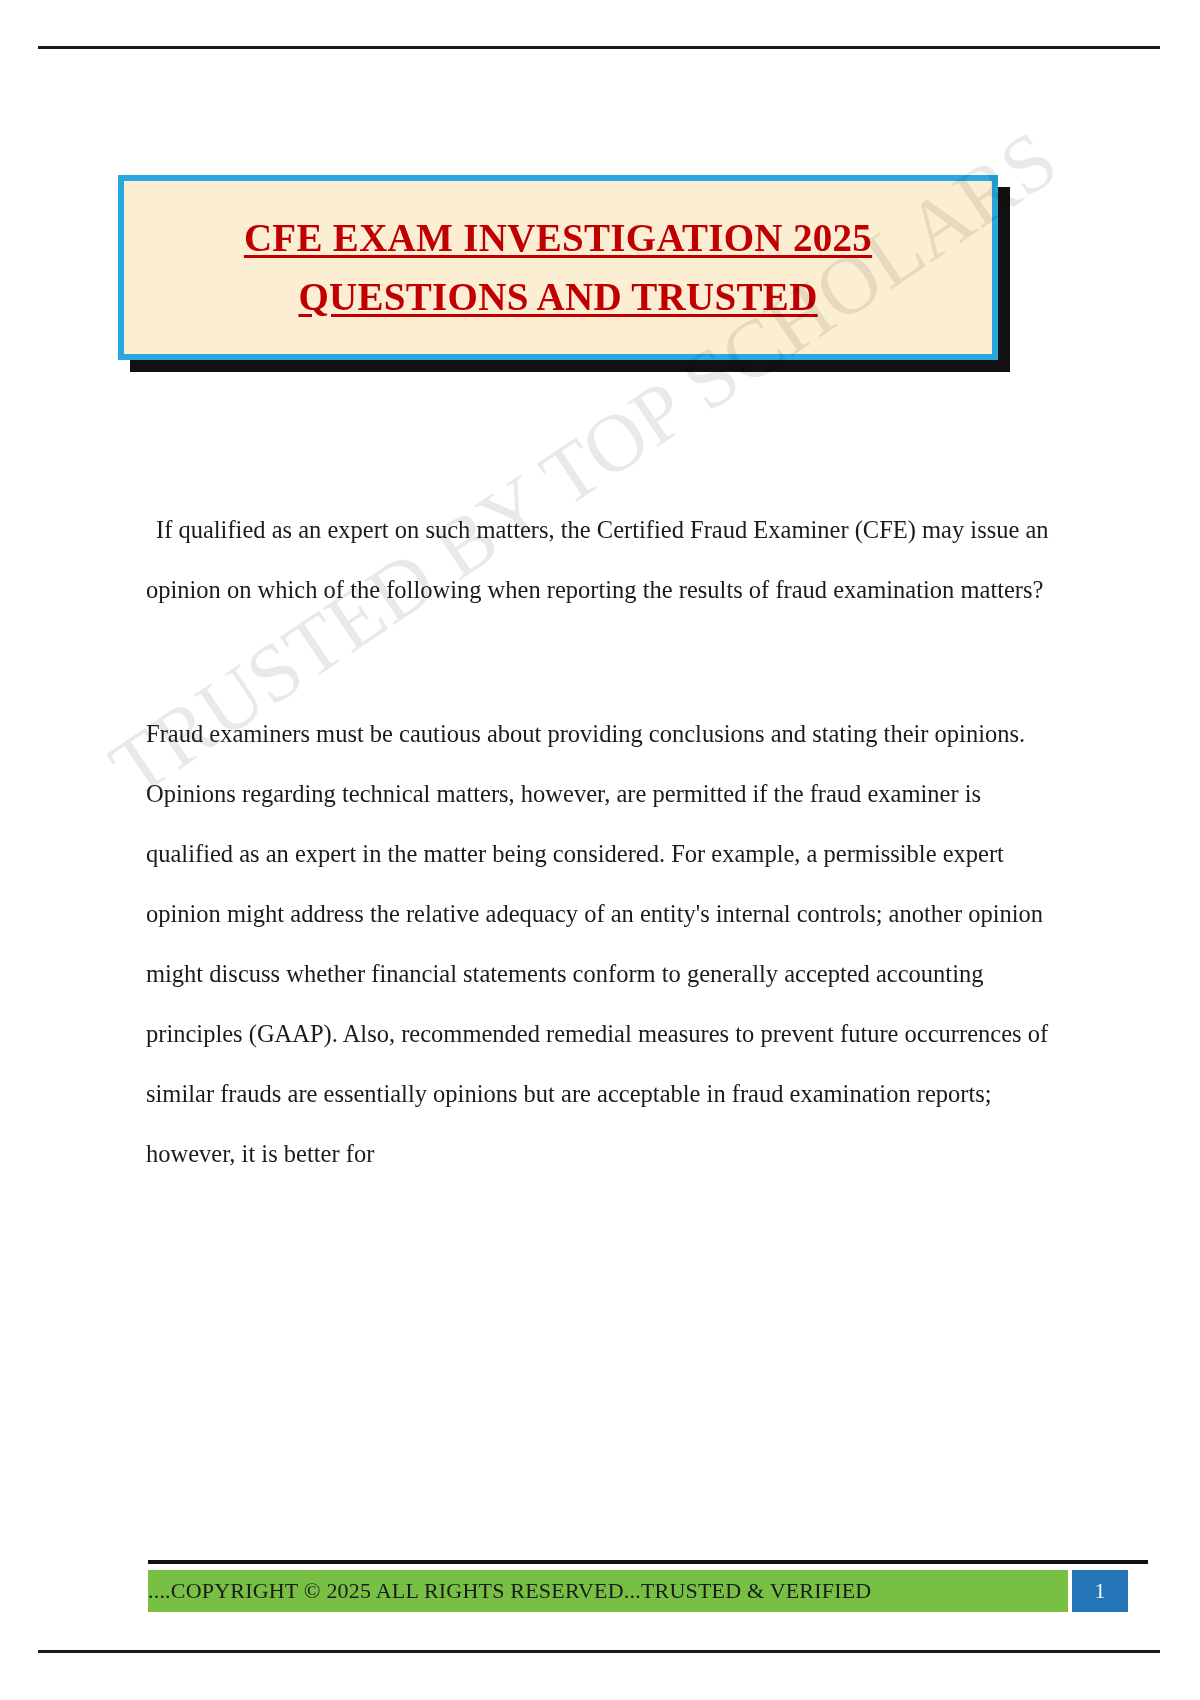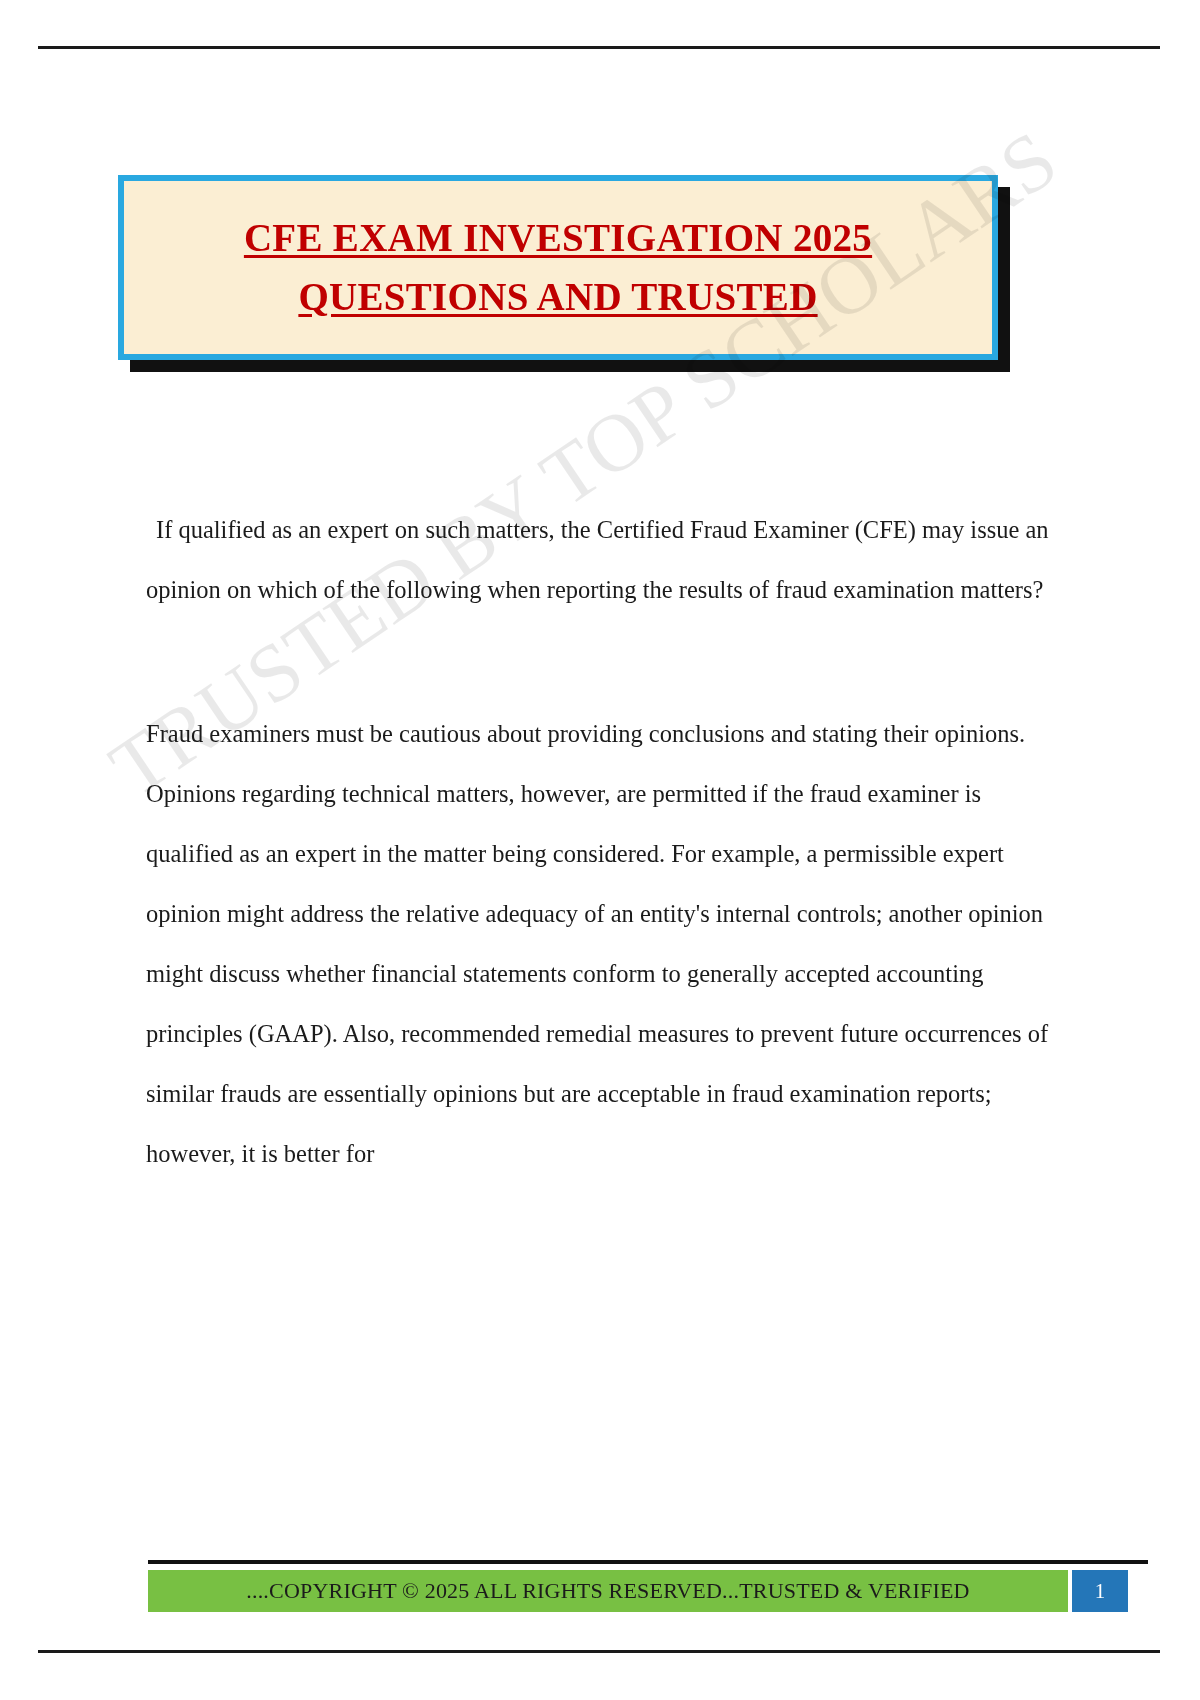--- a/index.html
+++ b/index.html
@@ -138,21 +138,20 @@
   }
   .footer-bar {
     position: absolute;
     left: 148px;
     top: 1570px;
     width: 920px;
     height: 42px;
     background: #78c043;
     display: flex;
     align-items: center;
-    justify-content: center;
   }
   .footer-text {
     font-size: 22px;
     color: #1b1b1b;
     letter-spacing: 0.2px;
     white-space: nowrap;
   }
   .page-num-box {
     position: absolute;
     left: 1072px;

